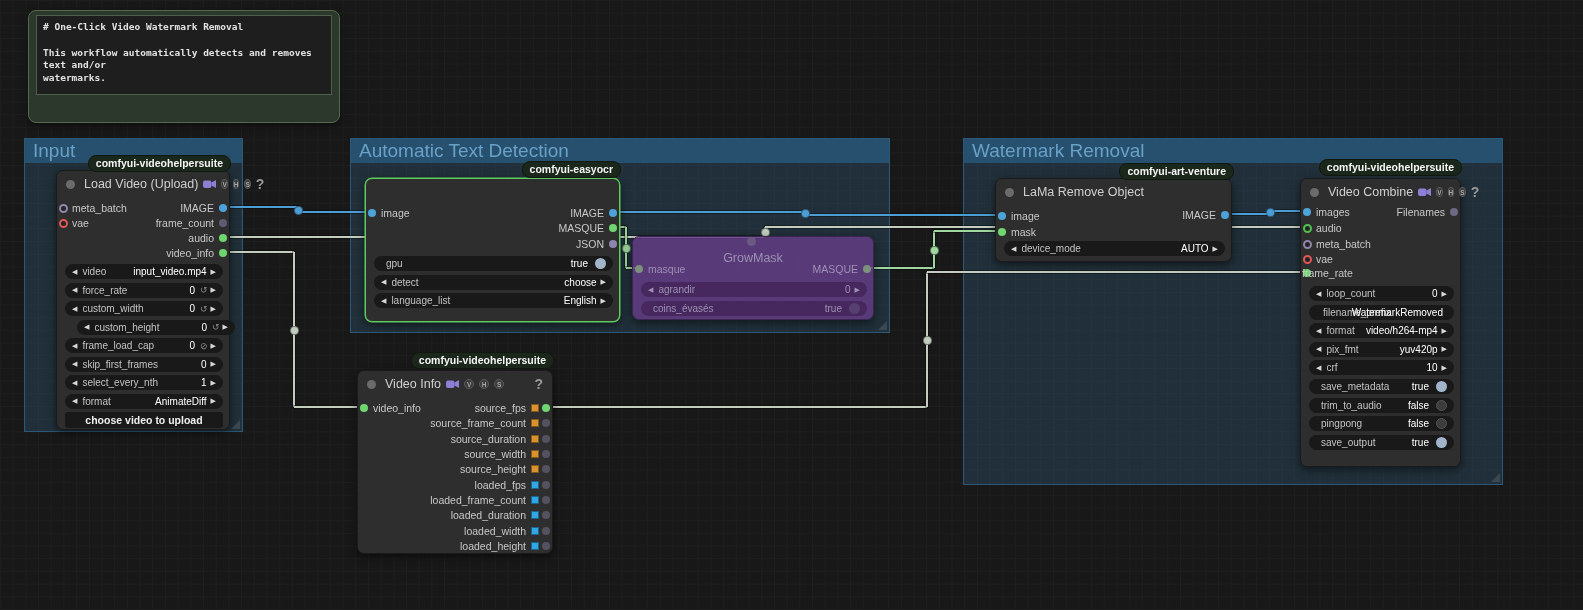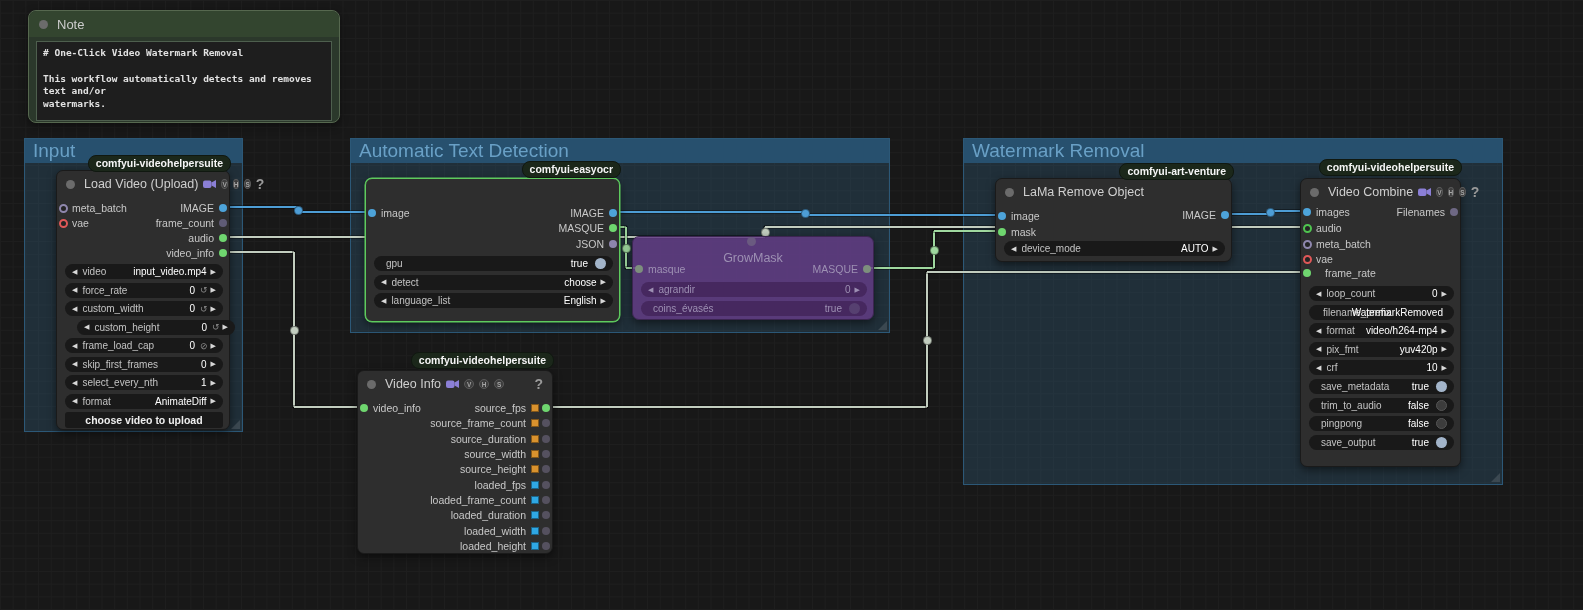--- a/index.html
+++ b/index.html
@@ -80,24 +80,20 @@
       <span>Automatic Text Detection</span>
     </div>
   </div>
   <div class="group" style="left:963px;top:138px;width:540px;height:347px">
     <div class="group-title">
       <span>Watermark Removal</span>
     </div>
   </div>
 
   <div class="note">
-    <div class="note-title">
-      <span class="tdot"></span>
-      <span>Note</span>
-    </div>
     <div class="note-body">
       <div class="note-text"><span># One-Click Video Watermark Removal</span>
 <br><span style="white-space:pre-wrap">This workflow automatically detects and removes text and/or
 watermarks.</span></div>
     </div>
   </div>
 
   <div id="layer-wires">
       <div class="wseg" style="left: 225px; top: 206px; width: 73px; height: 2px; background: rgb(77, 157, 213);"></div>
       <div class="wseg" style="left: 297px; top: 207px; width: 2px; height: 5px; background: rgb(77, 157, 213);"></div>
@@ -345,21 +341,21 @@
         </div>
         <div class="sdot" style="left: 2px; top: 29px; background: rgb(77, 163, 217);"></div>
         <div class="slot-label" style="left: 15px; top: 26px;">images</div>
         <div class="sring" style="left: 2px; top: 44.5px; border-color: rgb(79, 196, 79);"></div>
         <div class="slot-label" style="left: 15px; top: 42px;">audio</div>
         <div class="sring" style="left: 2px; top: 60.5px; border-color: rgb(143, 135, 173);"></div>
         <div class="slot-label" style="left: 15px; top: 58px;">meta_batch</div>
         <div class="sring" style="left: 2px; top: 75.5px; border-color: rgb(224, 88, 88);"></div>
         <div class="slot-label" style="left: 15px; top: 73px;">vae</div>
         <div class="sdot" style="left: 2px; top: 90px; background: rgb(111, 214, 111);"></div>
-        <div class="slot-label" style="left: 24px; top: 87px;">frame_rate</div>
+        <div class="slot-label" style="left: 1px; top: 87px;">frame_rate</div>
         <div class="sdot" style="right: 2px; top: 29px; background: rgb(110, 104, 132);"></div>
         <div class="slot-label" style="right: 15px; top: 26px;">Filenames</div>
         <div class="pill" style="left: 8px; width: 145px; top: 107px;">
           <span class="arr">◀</span>
           <span class="wlabel">loop_count</span>
           <span class="wvalue">0</span>
           <span class="arr">▶</span>
         </div>
         <div class="pill textw" style="left: 8px; width: 145px; top: 125.6px;">
           <span class="wlabel">filename_prefix</span>

